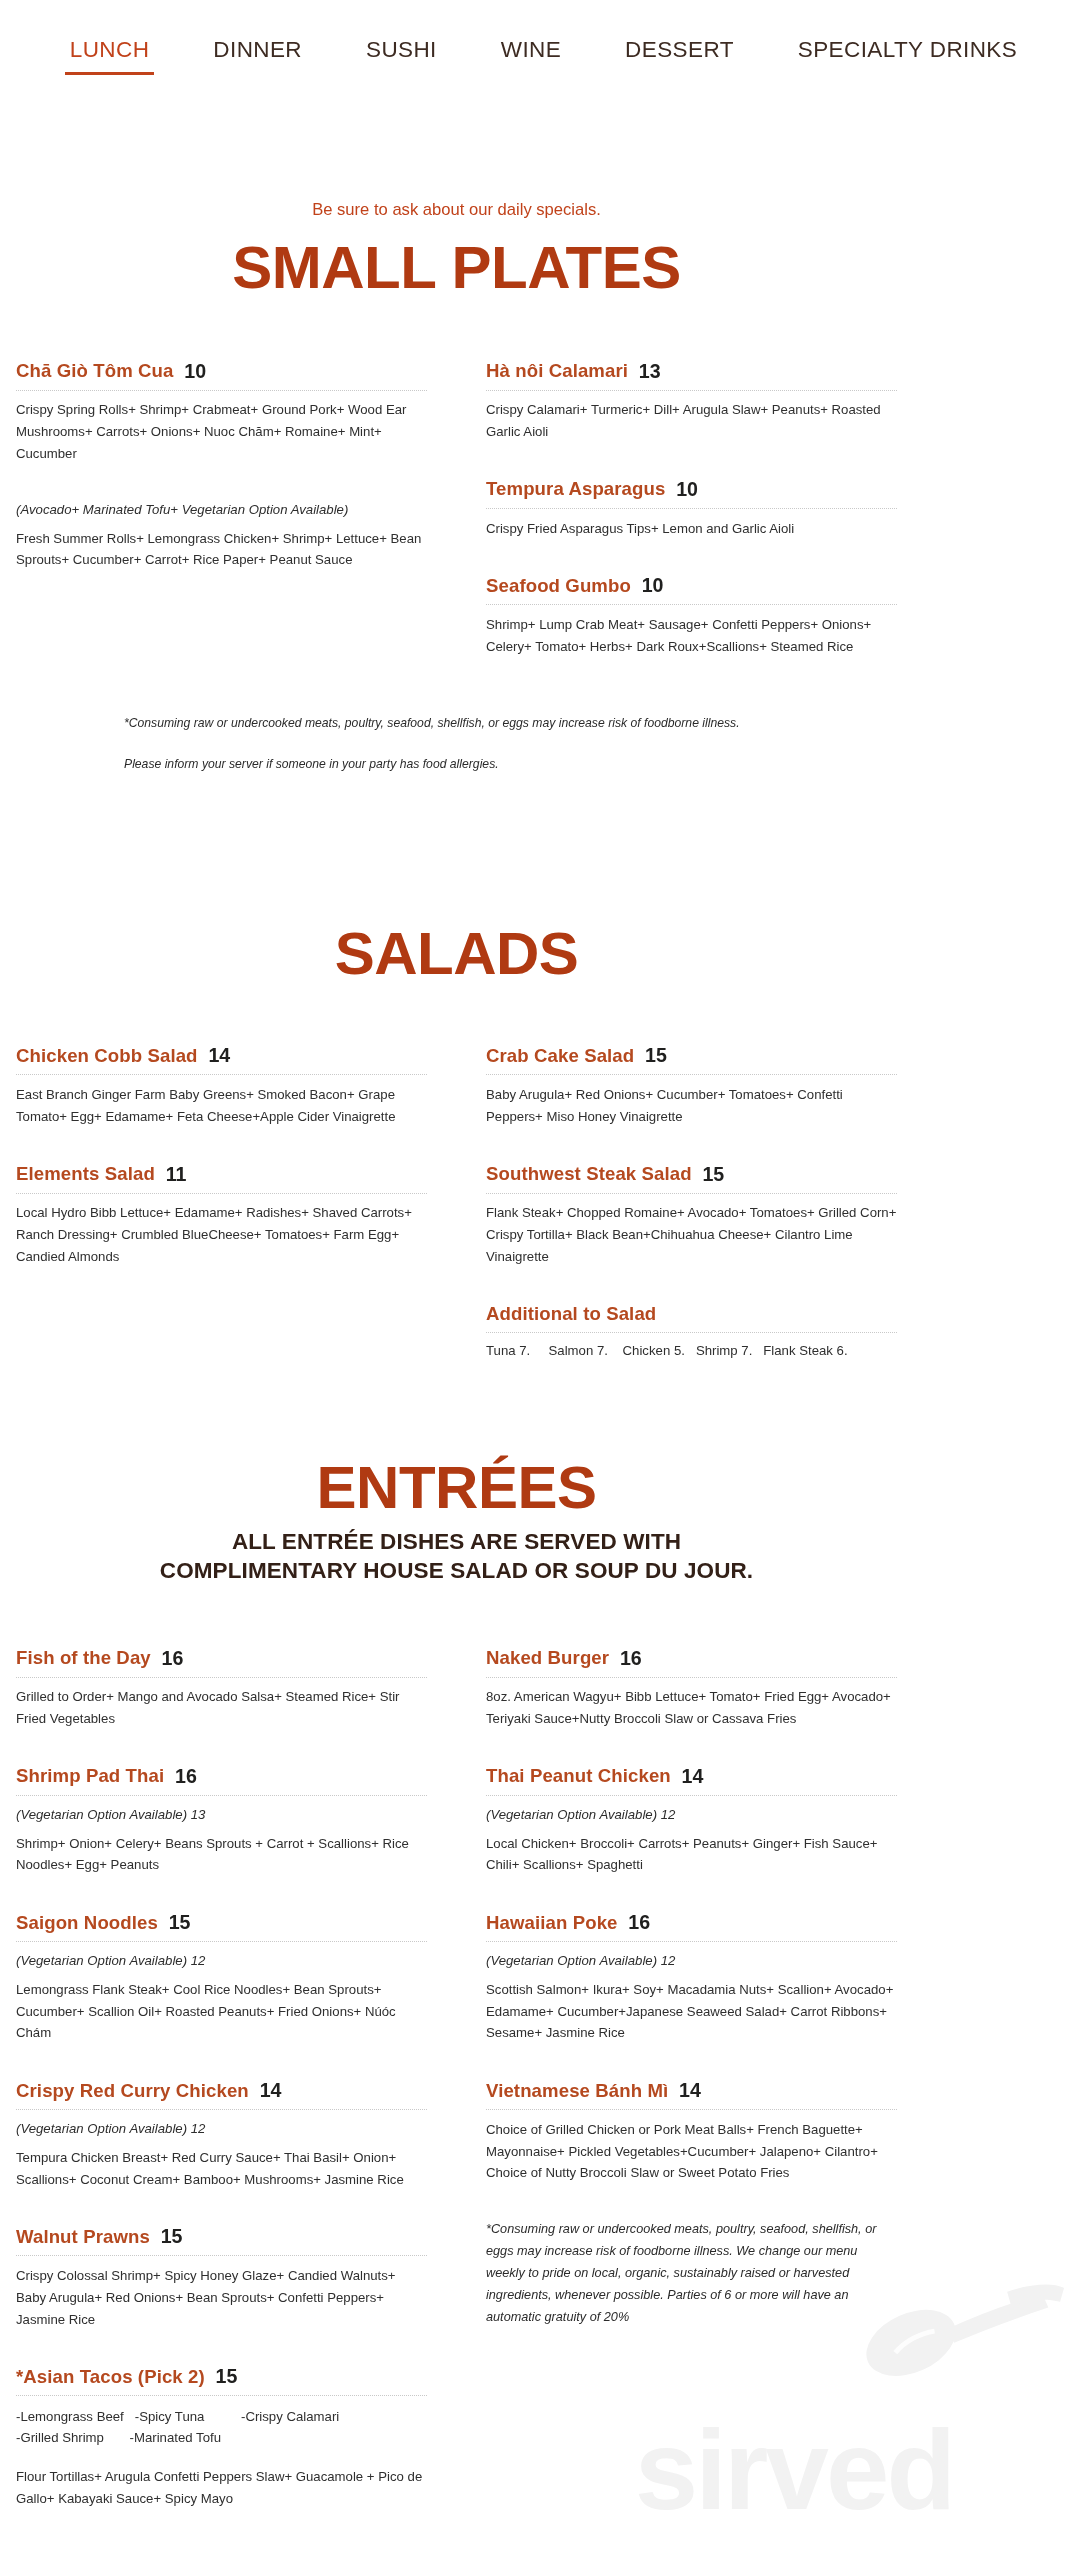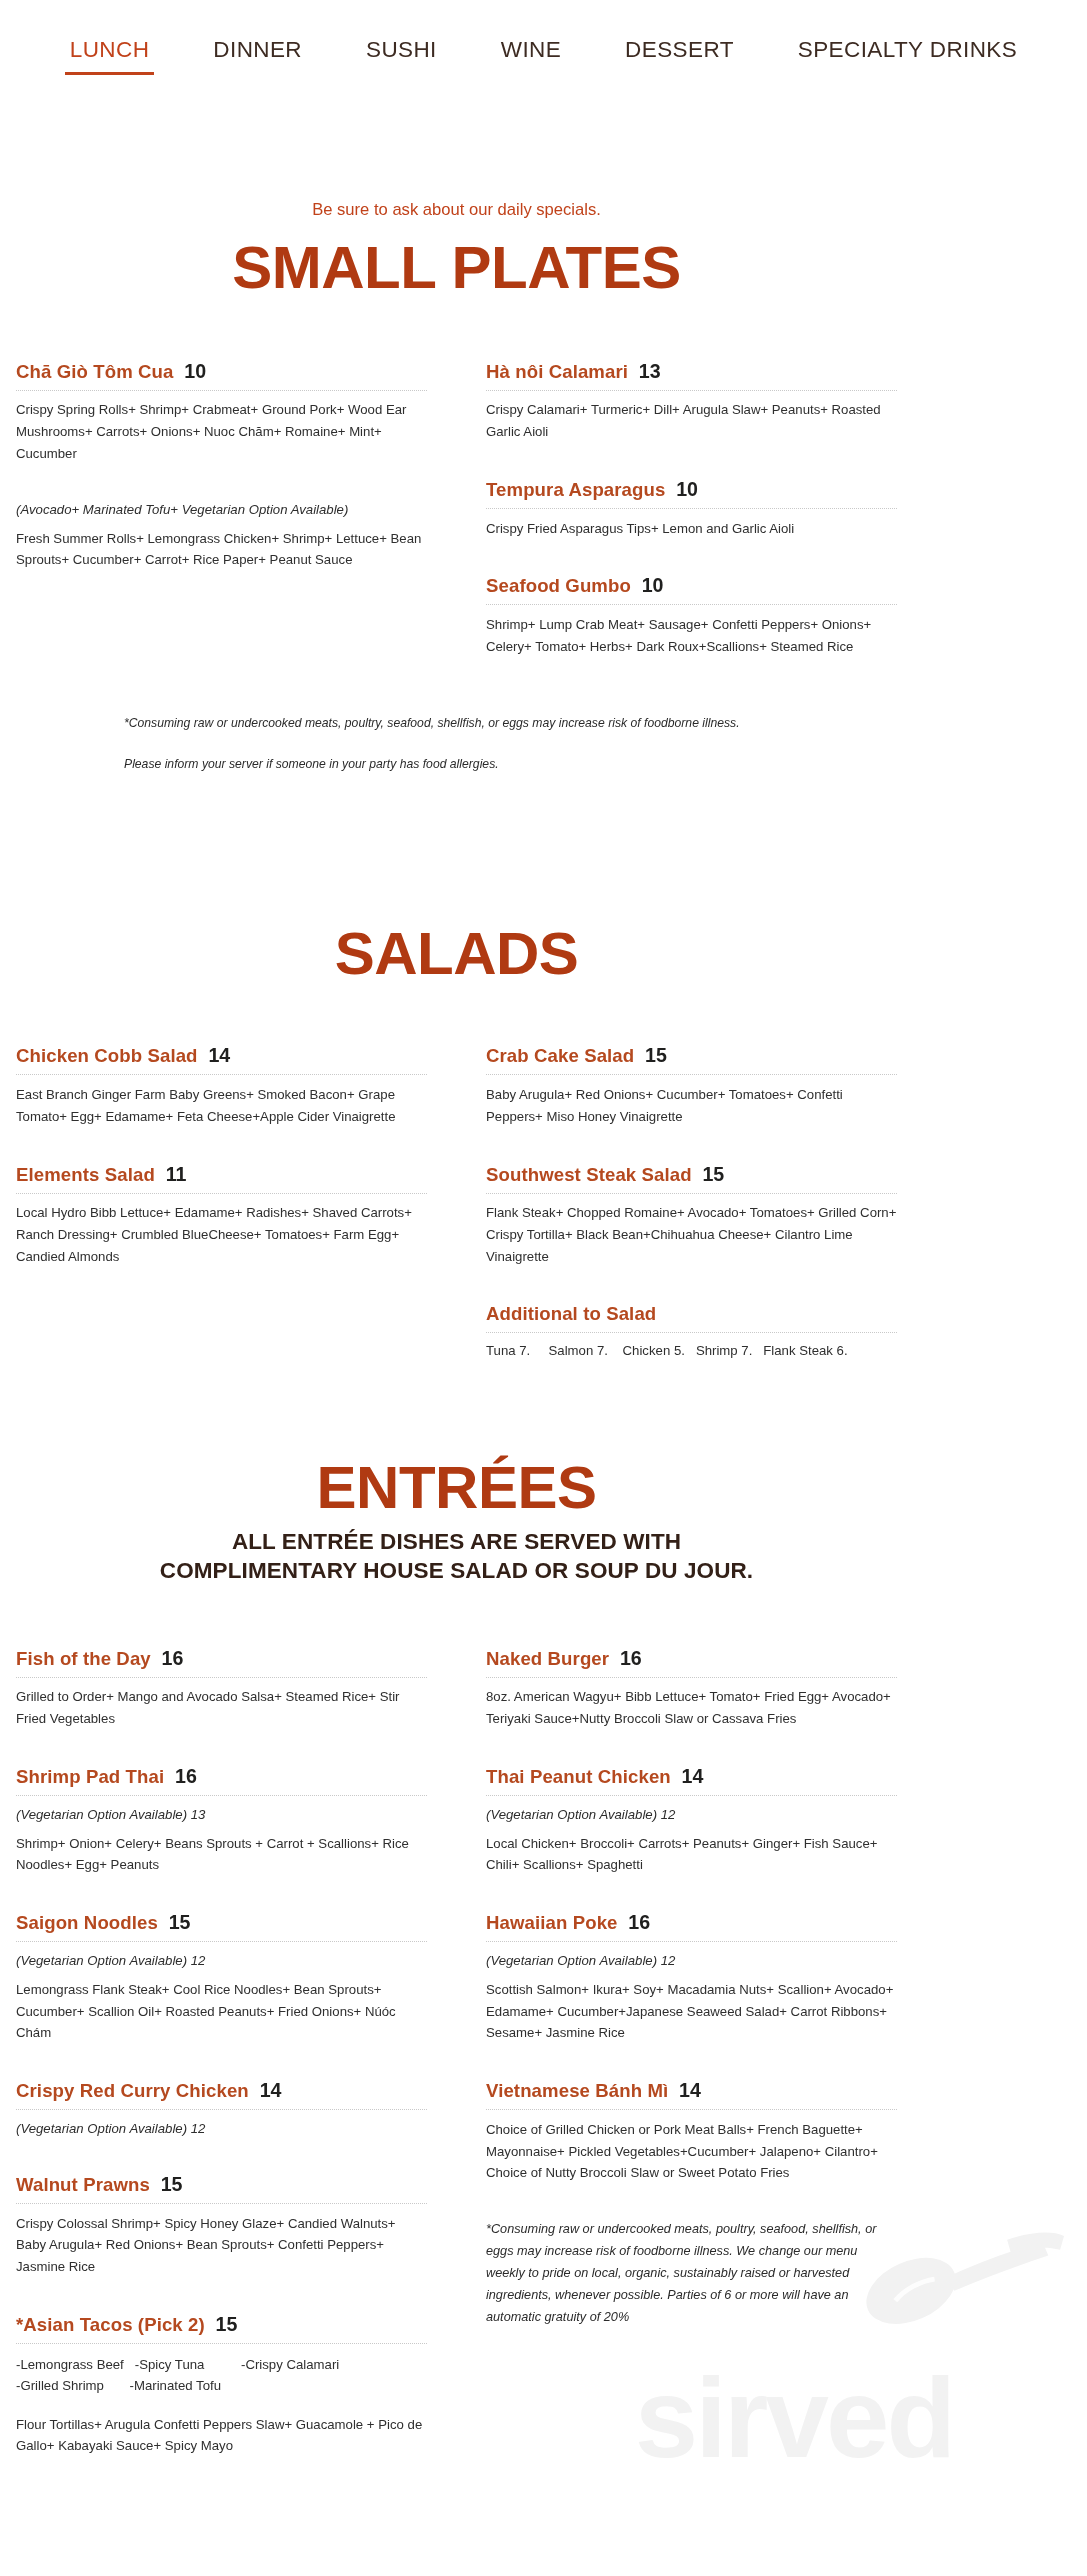--- a/index.html
+++ b/index.html
@@ -81,21 +81,21 @@
     grid-template-columns: 411px 411px;
     column-gap: 59px;
     justify-content: center;
     align-items: start;
   }
 
   .item { margin-bottom: 35px; }
 
   .item-head {
     display: flex;
-    align-items: flex-end;
+    align-items: center;
     gap: 10.8px;
     padding-bottom: 6.9px;
     border-bottom: 1px dotted #c9c9c9;
   }
   .item-name {
     color: #b5491f;
     font-size: 18.6px;
     font-weight: 600;
     letter-spacing: 0.1px;
   }
@@ -345,20 +345,21 @@
         <div class="item-note">(Vegetarian Option Available) 12</div>
         <div class="item-desc">Lemongrass Flank Steak+ Cool Rice Noodles+ Bean Sprouts+ Cucumber+ Scallion Oil+ Roasted Peanuts+ Fried Onions+ Núóc Chám</div>
       </div>
 
       <div class="item">
         <div class="item-head">
           <span class="item-name">Crispy Red Curry Chicken</span>
           <span class="item-price">14</span>
         </div>
         <div class="item-note">(Vegetarian Option Available) 12</div>
+        <div class="item-desc">Tempura Chicken Breast+ Red Curry Sauce+ Thai Basil+ Onion+ Scallions+ Coconut Cream+ Bamboo+ Mushrooms+ Jasmine Rice</div>
       </div>
 
       <div class="item">
         <div class="item-head">
           <span class="item-name">Walnut Prawns</span>
           <span class="item-price">15</span>
         </div>
         <div class="item-desc">Crispy Colossal Shrimp+ Spicy Honey Glaze+ Candied Walnuts+ Baby Arugula+ Red Onions+ Bean Sprouts+ Confetti Peppers+ Jasmine Rice</div>
       </div>
 

